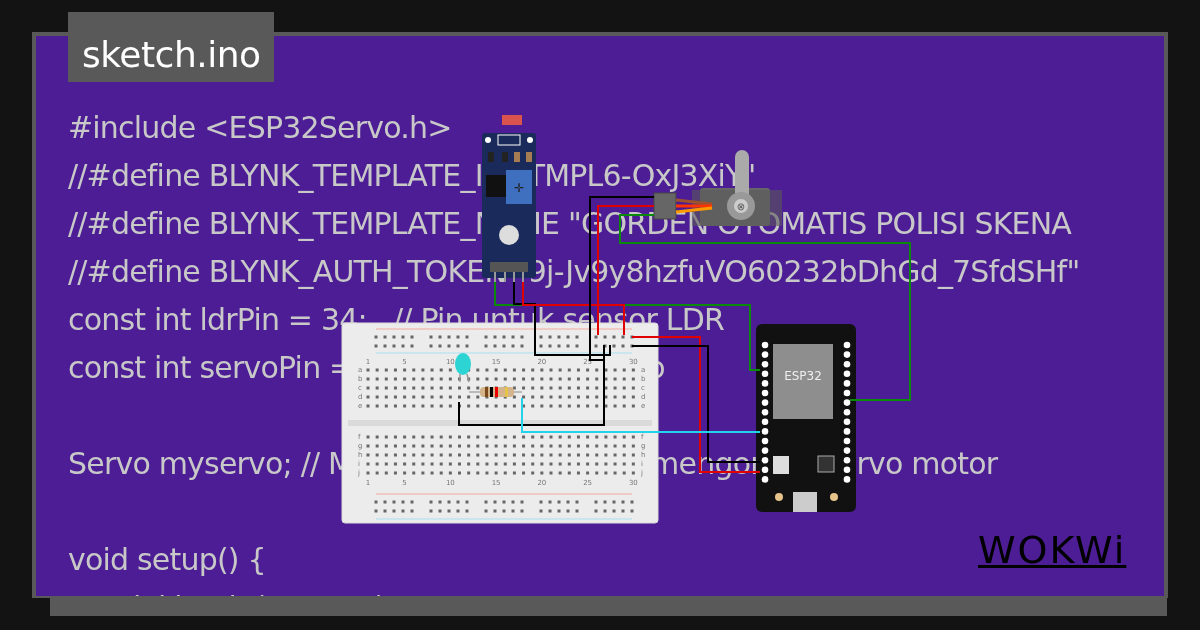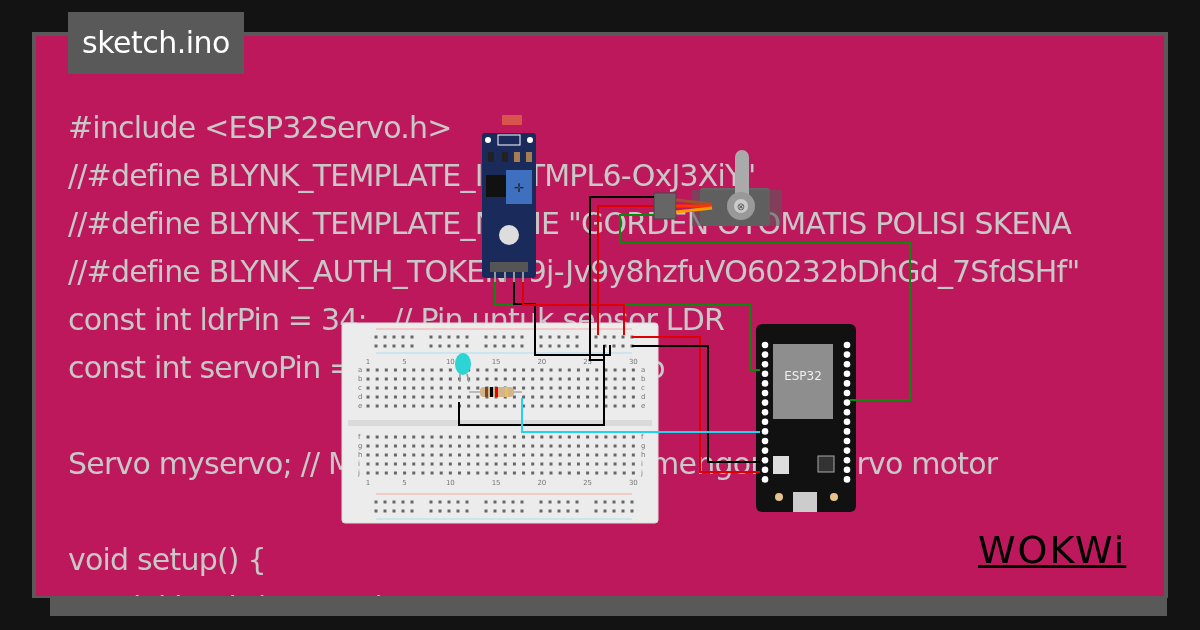--- a/index.html
+++ b/index.html
@@ -1,22 +1,22 @@
 <!DOCTYPE html>
 <html><head>
 <meta charset="utf-8">
 <style>
   html, body { margin:0; padding:0; }
   body { width:1200px; height:630px; background:#131313; position:relative; overflow:hidden; font-family:"Liberation Sans", sans-serif; }
   .shadow { position:absolute; left:50px; top:48px; width:1117px; height:568px; background:#595959; }
   .card { position:absolute; left:32px; top:32px; width:1136px; height:566px; background:#595959; }
-  .card-inner { position:absolute; left:4px; top:4px; width:1128px; height:560px; background:#be185d; overflow:hidden; }
+  .card-inner { position:absolute; left:4px; top:4px; width:1128px; height:560px; background:#4c1d95; overflow:hidden; }
   .code { position:absolute; left:32px; top:68px; font-family:"DejaVu Sans", sans-serif; font-size:30px; color:#c8c8c8; white-space:pre; letter-spacing:-0.8px; }
   .code .line { height:48px; line-height:48px; }
-  .title-tab { position:absolute; left:68px; top:12px; height:62px; background:#595959; color:#ffffff; font-family:"DejaVu Sans", sans-serif; font-size:30px; line-height:62px; padding:0 14px; letter-spacing:-0.5px; }
+  .title-tab { position:absolute; left:68px; top:12px; height:46px; background:#595959; color:#ffffff; font-family:"DejaVu Sans", sans-serif; font-size:36px; line-height:62px; padding:12px 14px; letter-spacing:-0.5px; }
   .logo { position:absolute; left:978px; top:528px; font-family:"DejaVu Sans", sans-serif; font-size:38px; color:#000; letter-spacing:2px;text-decoration:underline; }
   svg.circuit { position:absolute; left:0; top:0; }
 </style>
 </head>
 <body>
 
 <div class="shadow"></div>
 <div class="card">
   <div class="card-inner">
     <div class="code" id="code"><div class="line">#include &lt;ESP32Servo.h&gt;</div><div class="line">//#define BLYNK_TEMPLATE_ID "TMPL6-OxJ3XiY"</div><div class="line">//#define BLYNK_TEMPLATE_NAME "GORDEN OTOMATIS POLISI SKENA</div><div class="line">//#define BLYNK_AUTH_TOKEN "9j-Jv9y8hzfuVO60232bDhGd_7SfdSHf"</div><div class="line">const int ldrPin = 34;   // Pin untuk sensor LDR</div><div class="line">const int servoPin = 18; // Pin untuk servo</div><div class="line">&nbsp;</div><div class="line">Servo myservo; // Membuat objek untuk mengontrol servo motor</div><div class="line">&nbsp;</div><div class="line">void setup() {</div><div class="line">  Serial.begin(115200);</div></div>

